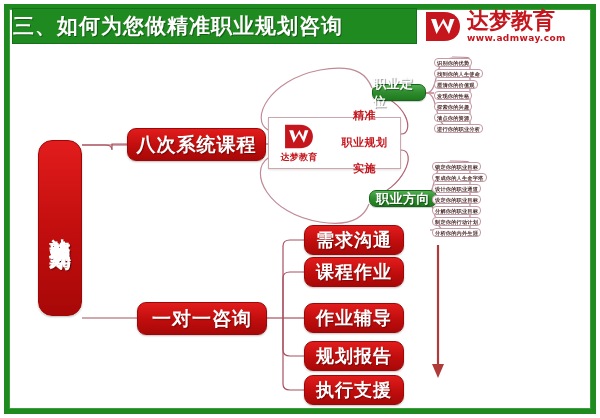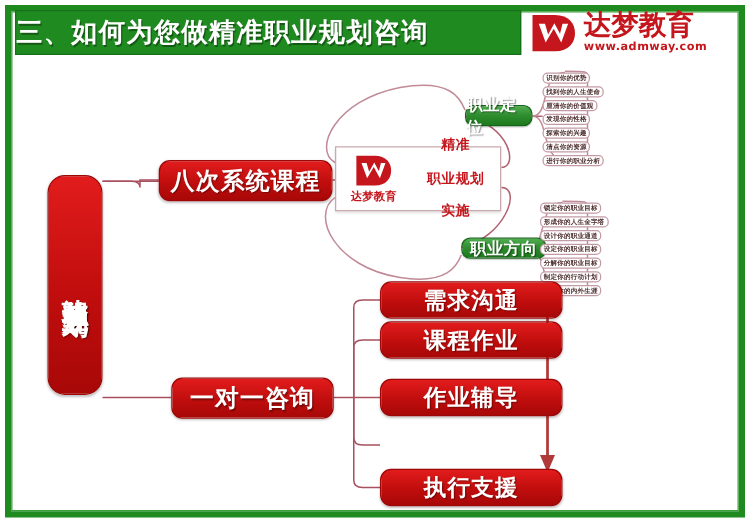--- a/index.html
+++ b/index.html
@@ -60,21 +60,21 @@
     box-sizing:border-box;
   }
   .pill-left{
     left:38px;top:140px;width:44px;height:176px;border-radius:14px;
     font-size:21px;letter-spacing:2px;
     writing-mode:vertical-rl;text-orientation:upright;
     padding:6px 0;line-height:1.05;
   }
   .pill-course{left:127px;top:128px;width:139px;height:33px;font-size:19px;letter-spacing:1px;}
   .pill-one2one{left:137px;top:302px;width:130px;height:33px;font-size:19px;letter-spacing:1px;}
-  .pill-step{left:304px;width:146px;height:30px;font-size:18px;letter-spacing:1px;}
+  .pill-step{left:304px;width:100px;height:30px;font-size:18px;letter-spacing:1px;}
   
   .gpill{
     position:absolute;background:linear-gradient(180deg,#4fae4f 0%,#2e8b2e 50%,#1d7a1d 100%);
     border-radius:7px;border:1px solid #17651a;
     display:flex;align-items:center;justify-content:center;
     color:#ffffff;font-weight:bold;font-size:13px;letter-spacing:.5px;
     box-shadow:0 1px 1px rgba(0,0,0,.2);
     text-shadow:1px 1px 1px rgba(0,0,0,.4);
     box-sizing:border-box;
   }
@@ -212,15 +212,16 @@
   <div class="leaf" style="left:432px;top:173px;">形成你的人生金字塔</div>
   <div class="leaf" style="left:432px;top:184px;">设计你的职业通道</div>
   <div class="leaf" style="left:432px;top:195px;">设定你的职业目标</div>
   <div class="leaf" style="left:432px;top:206px;">分解你的职业目标</div>
   <div class="leaf" style="left:432px;top:217px;">制定你的行动计划</div>
   <div class="leaf" style="left:432px;top:228px;">分析你的内外生涯</div>
 
   <div class="pill pill-step" style="top:225px;">需求沟通</div>
   <div class="pill pill-step" style="top:257px;">课程作业</div>
   <div class="pill pill-step" style="top:303px;">作业辅导</div>
+  <div class="pill pill-step" style="top:341px;">规划报告</div>
   <div class="pill pill-step" style="top:375px;">执行支援</div>
 
 </div>
 
 </body></html>

